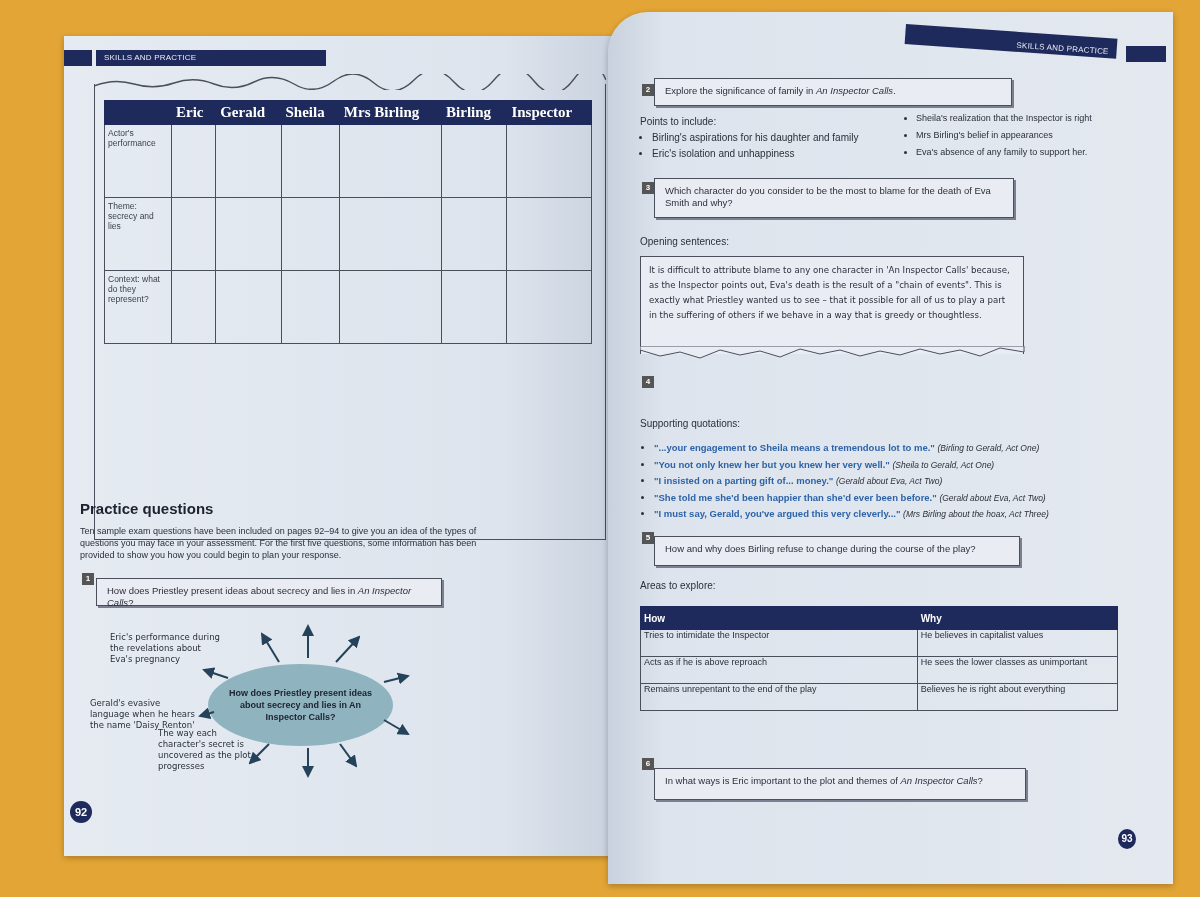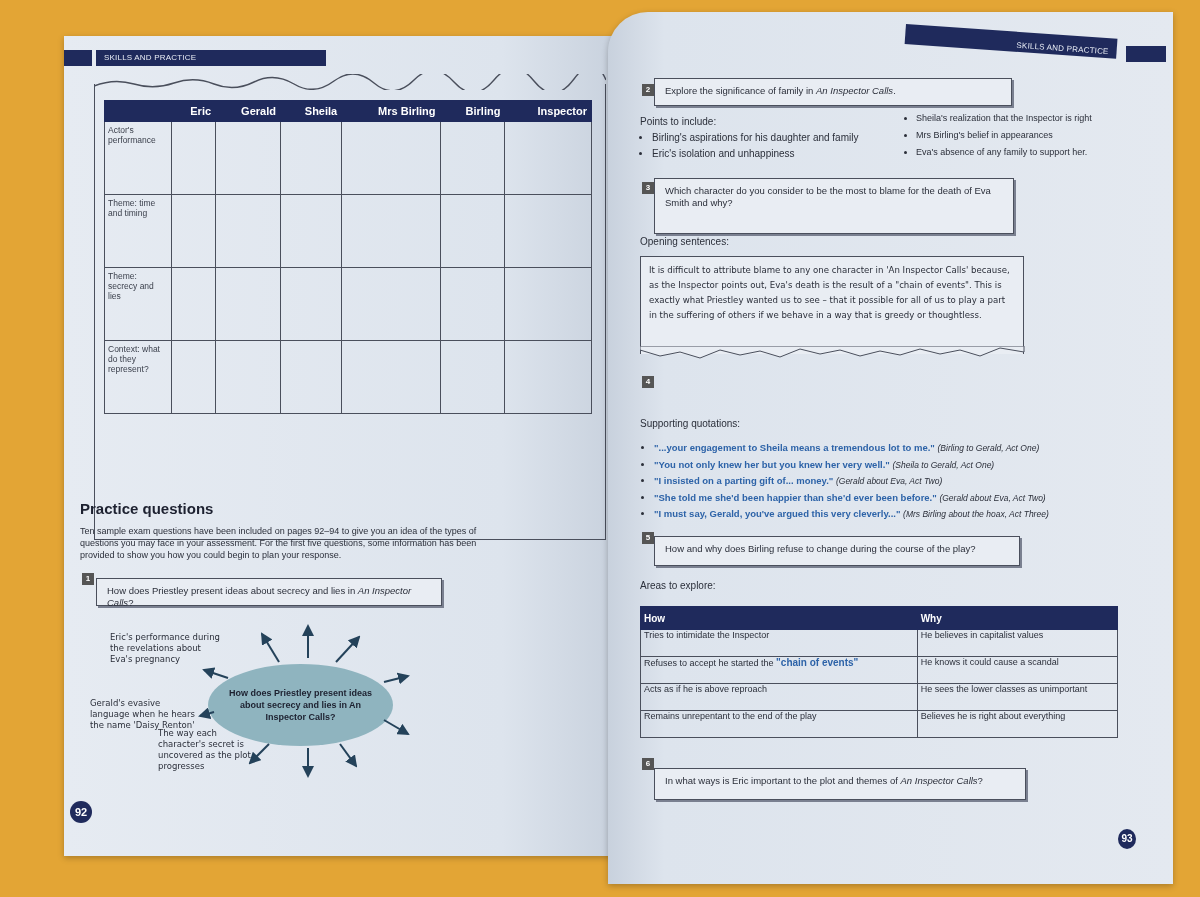--- a/index.html
+++ b/index.html
@@ -5,21 +5,21 @@
   html,body{margin:0;padding:0;}
   body{width:1200px;height:897px;background:#e3a535;position:relative;overflow:hidden;font-family:"Liberation Sans",sans-serif;color:#2b2f3a;}
   .page{position:absolute;background:#dfe6ef;box-shadow:0 2px 6px rgba(0,0,0,.25);}
   #left-page{left:64px;top:36px;width:548px;height:820px;background:linear-gradient(90deg,#e6ebf2 0%,#dde4ed 80%,#c9d2de 100%);}
   #right-page{left:608px;top:12px;width:565px;height:872px;background:linear-gradient(90deg,#c8d1dd 0%,#dde4ed 10%,#e4e9f0 100%);border-radius:40px 0 0 0;}
   .header-bar{position:absolute;height:16px;background:#1f2a5c;color:#e8ecf5;font-size:8px;letter-spacing:.2px;line-height:16px;padding:0 8px;box-sizing:border-box;}
   .header-stub{position:absolute;height:16px;background:#1f2a5c;}
   .grid-frame{position:absolute;left:30px;top:48px;width:510px;height:455px;border:1.5px solid #4a4f5c;border-top:none;}
   .wavy{position:absolute;left:30px;top:38px;width:512px;height:16px;}
   table.char{position:absolute;left:40px;top:64px;width:488px;border-collapse:collapse;font-size:9px;}
-  table.char th{background:#1f2a5c;color:#fff;text-align:right;padding:3px 4px;font-weight:bold;font-size:11px;border:1px solid #1f2a5c;height:14px;}
+  table.char th{background:#1f2a5c;color:#fff;text-align:left;padding:3px 4px;font-weight:bold;font-size:15px;border:1px solid #1f2a5c;height:14px;font-family:Liberation Serif, serif;}
   table.char td{border:1px solid #4a4f5c;height:66px;vertical-align:top;padding:3px 3px;color:#3a3f4b;font-size:8.5px;line-height:10px;}
   table.char td.rowhead{width:60px;}
   h2.pq{position:absolute;left:16px;top:464px;margin:0;font-size:15px;font-weight:bold;color:#1d2130;}
   .intro{position:absolute;left:16px;top:489px;width:430px;font-size:9px;line-height:12px;color:#2b2f3a;}
   .qnum{position:absolute;width:12px;height:12px;background:#555;color:#fff;font-size:8px;font-weight:bold;text-align:center;line-height:12px;}
   .qbox{position:absolute;background:#e9edf3;border:1.2px solid #4a4f5c;box-shadow:2px 2px 0 #7a8090;font-size:9.5px;color:#2b2f3a;padding:6px 10px;box-sizing:border-box;line-height:12px;}
   .qbox i{font-style:italic;}
   .hand{font-family:"DejaVu Sans",sans-serif;font-size:8.5px;color:#2b2f3a;line-height:11px;position:absolute;}
   .ellipse{position:absolute;left:144px;top:628px;width:185px;height:82px;border-radius:50%;background:#8fb4bf;display:flex;align-items:center;justify-content:center;text-align:center;font-weight:bold;font-size:9px;line-height:12px;color:#1d2130;padding:0 16px;box-sizing:border-box;}
   .pagenum{position:absolute;width:22px;height:22px;border-radius:50%;background:#1f2a5c;color:#fff;font-size:11px;font-weight:bold;text-align:center;line-height:22px;}
@@ -65,29 +65,20 @@
       <tr>
         <td class="rowhead">Actor's performance</td>
         <td></td>
           <td></td>
           <td></td>
           <td></td>
           <td></td>
           <td></td>
       </tr>
       <tr>
-        <td class="rowhead">Theme: time and timing</td>
-        <td></td>
-          <td></td>
-          <td></td>
-          <td></td>
-          <td></td>
-          <td></td>
-      </tr>
-      <tr>
         <td class="rowhead">Theme: secrecy and lies</td>
         <td></td>
           <td></td>
           <td></td>
           <td></td>
           <td></td>
           <td></td>
       </tr>
       <tr>
         <td class="rowhead">Context: what do they represent?</td>
@@ -151,21 +142,21 @@
     <li>Birling's aspirations for his daughter and family</li>
     <li>Eric's isolation and unhappiness</li>
   </ul>
   <ul class="pts" style="left:296px;top:98px;font-size:9px;line-height:17px;">
     <li>Sheila's realization that the Inspector is right</li>
     <li>Mrs Birling's belief in appearances</li>
     <li>Eva's absence of any family to support her.</li>
   </ul>
 
   <div class="qnum" style="left:34px;top:170px;">3</div>
-  <div class="qbox" style="left:46px;top:166px;width:360px;height:56px;">Which character do you consider to be the most to blame for the death of Eva Smith and why?</div>
+  <div class="qbox" style="left:46px;top:166px;width:360px;height:40px;">Which character do you consider to be the most to blame for the death of Eva Smith and why?</div>
   <div class="label" style="left:32px;top:224px;">Opening sentences:</div>
   <div class="opening">It is difficult to attribute blame to any one character in 'An Inspector Calls' because, as the Inspector points out, Eva's death is the result of a "chain of events". This is exactly what Priestley wanted us to see – that it possible for all of us to play a part in the suffering of others if we behave in a way that is greedy or thoughtless.</div>
   <svg style="position:absolute;left:32px;top:334px;" width="386" height="14">
     <path d="M0 4 L20 10 L40 6 L60 12 L80 4 L100 9 L120 5 L140 11 L160 3 L180 8 L200 4 L220 10 L240 5 L260 9 L280 3 L300 8 L320 4 L340 10 L360 2 L384 6 L384 0 L0 0 Z" fill="#e9edf3" stroke="#4a4f5c" stroke-width="1"></path>
   </svg>
 
   <div class="qnum" style="left:34px;top:364px;">4</div>
   <div class="label" style="left:32px;top:406px;">Supporting quotations:</div>
   <ul class="quotes">
     <li><span class="q">"...your engagement to Sheila means a tremendous lot to me."</span> <span class="src">(Birling to Gerald, Act One)</span></li>
@@ -184,24 +175,20 @@
         <th style="width:58%;">How</th>
         <th>Why</th>
       </tr>
     </thead>
     <tbody>
       <tr>
         <td><span>Tries to intimidate the Inspector</span></td>
         <td>He believes in capitalist values</td>
       </tr>
       <tr>
-        <td><span>Refuses to accept he started the </span><span class="hl">"chain of events"</span></td>
-        <td>He knows it could cause a scandal</td>
-      </tr>
-      <tr>
         <td><span>Acts as if he is above reproach</span></td>
         <td>He sees the lower classes as unimportant</td>
       </tr>
       <tr>
         <td><span>Remains unrepentant to the end of the play</span></td>
         <td>Believes he is right about everything</td>
       </tr>
     </tbody>
   </table>
 

